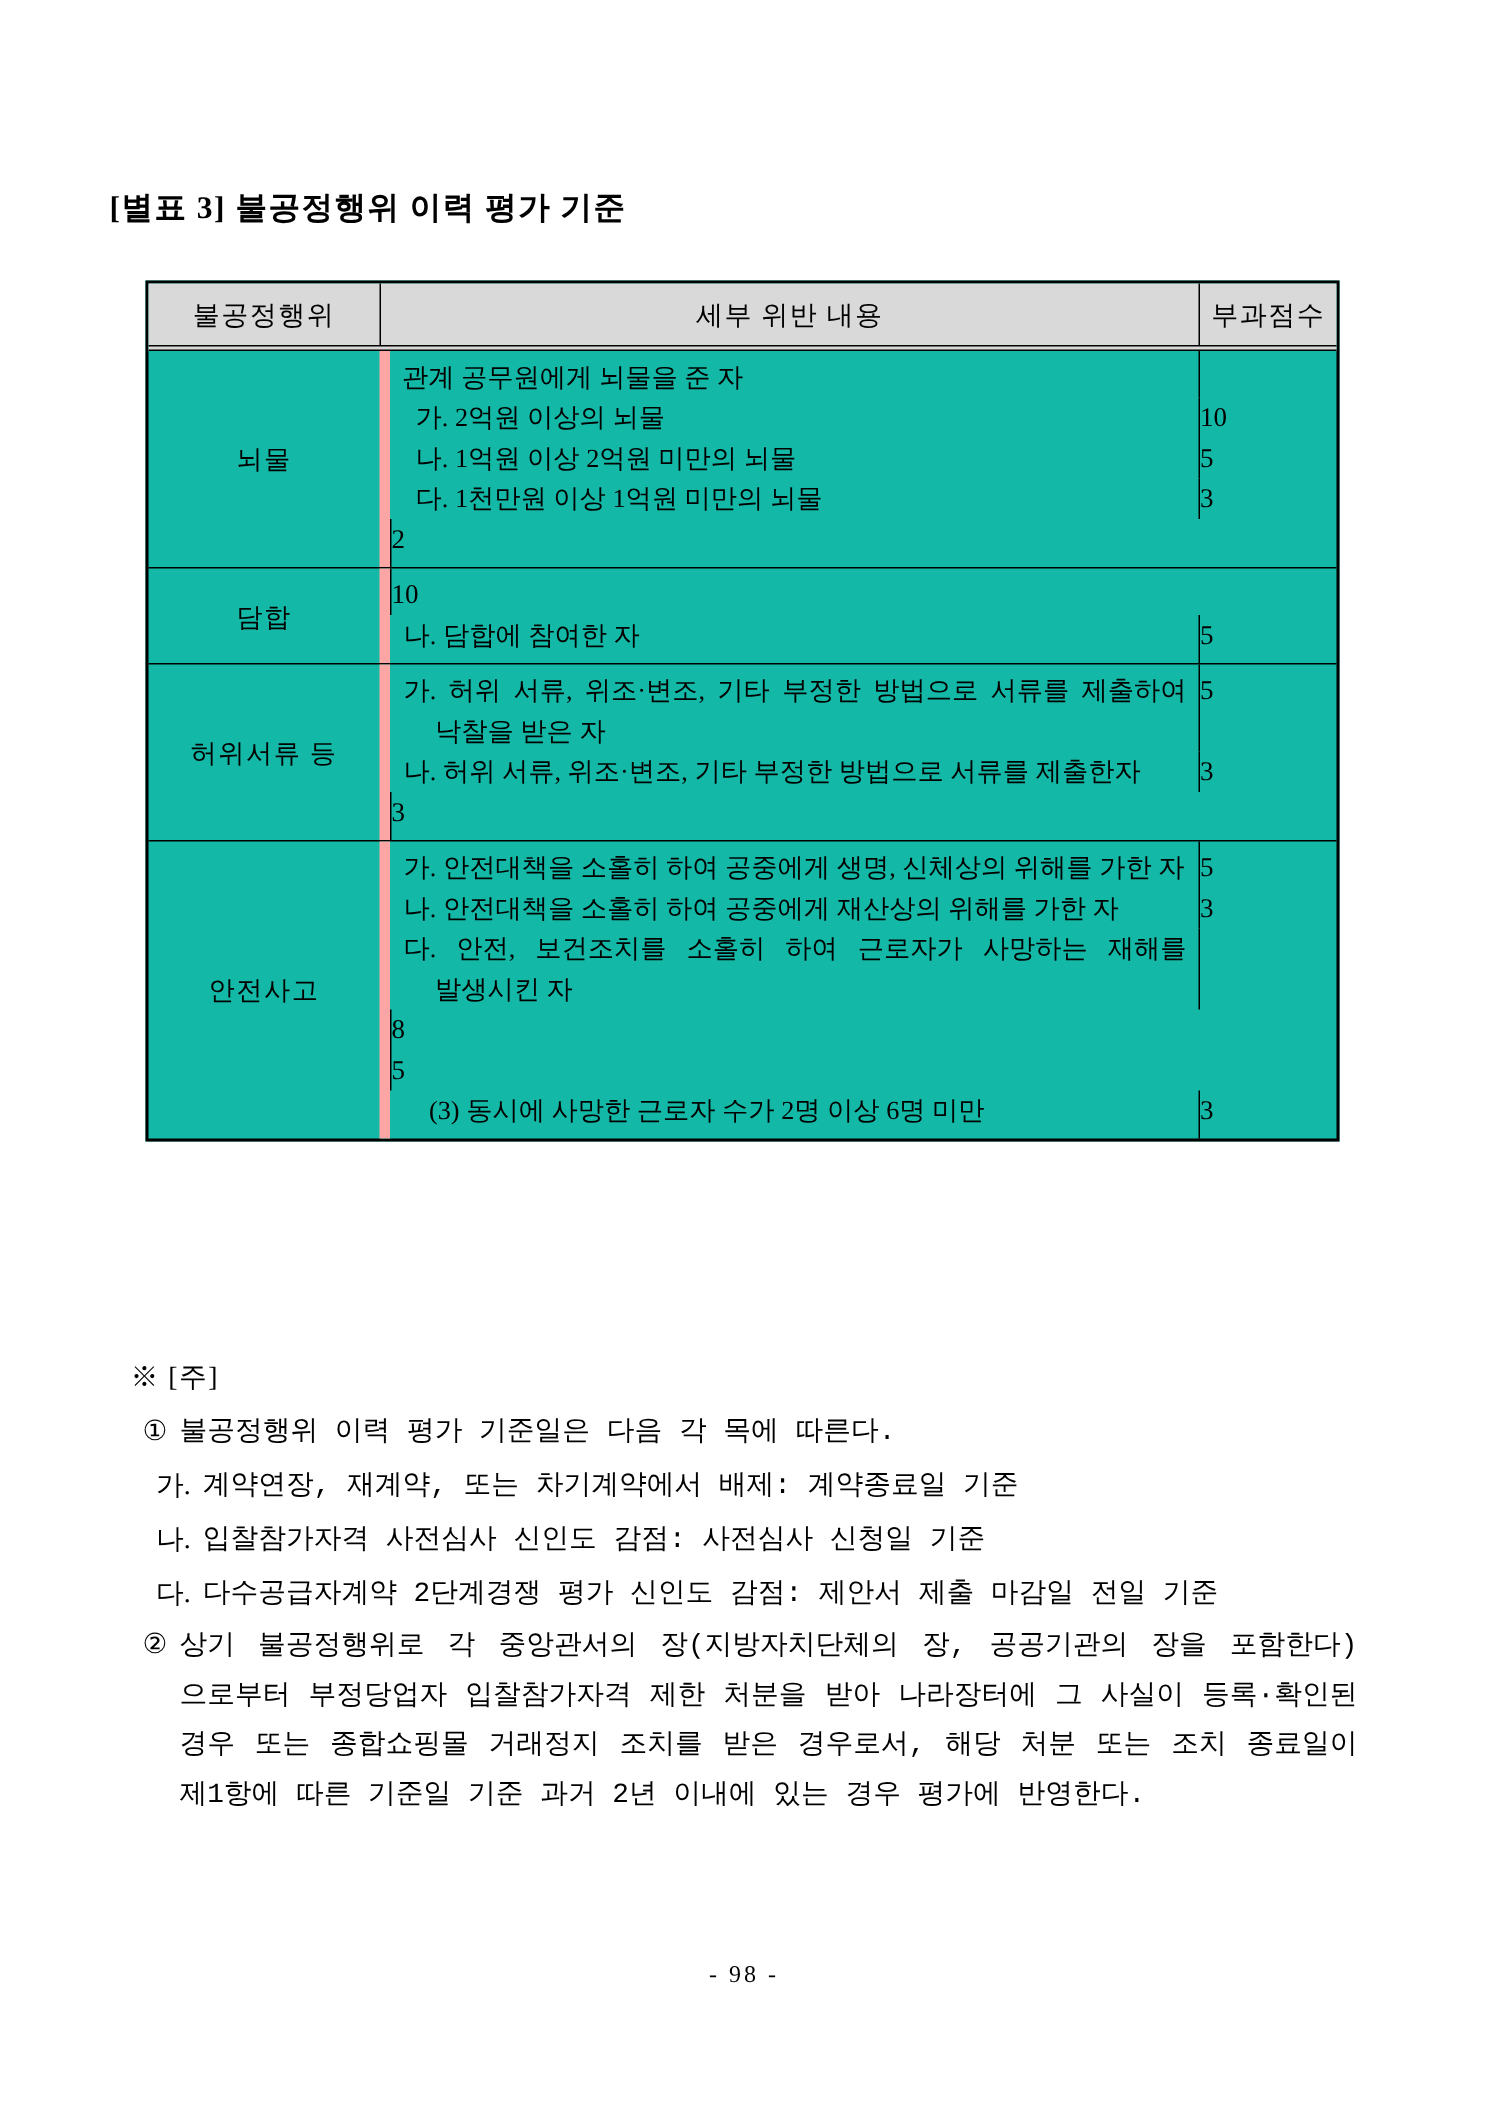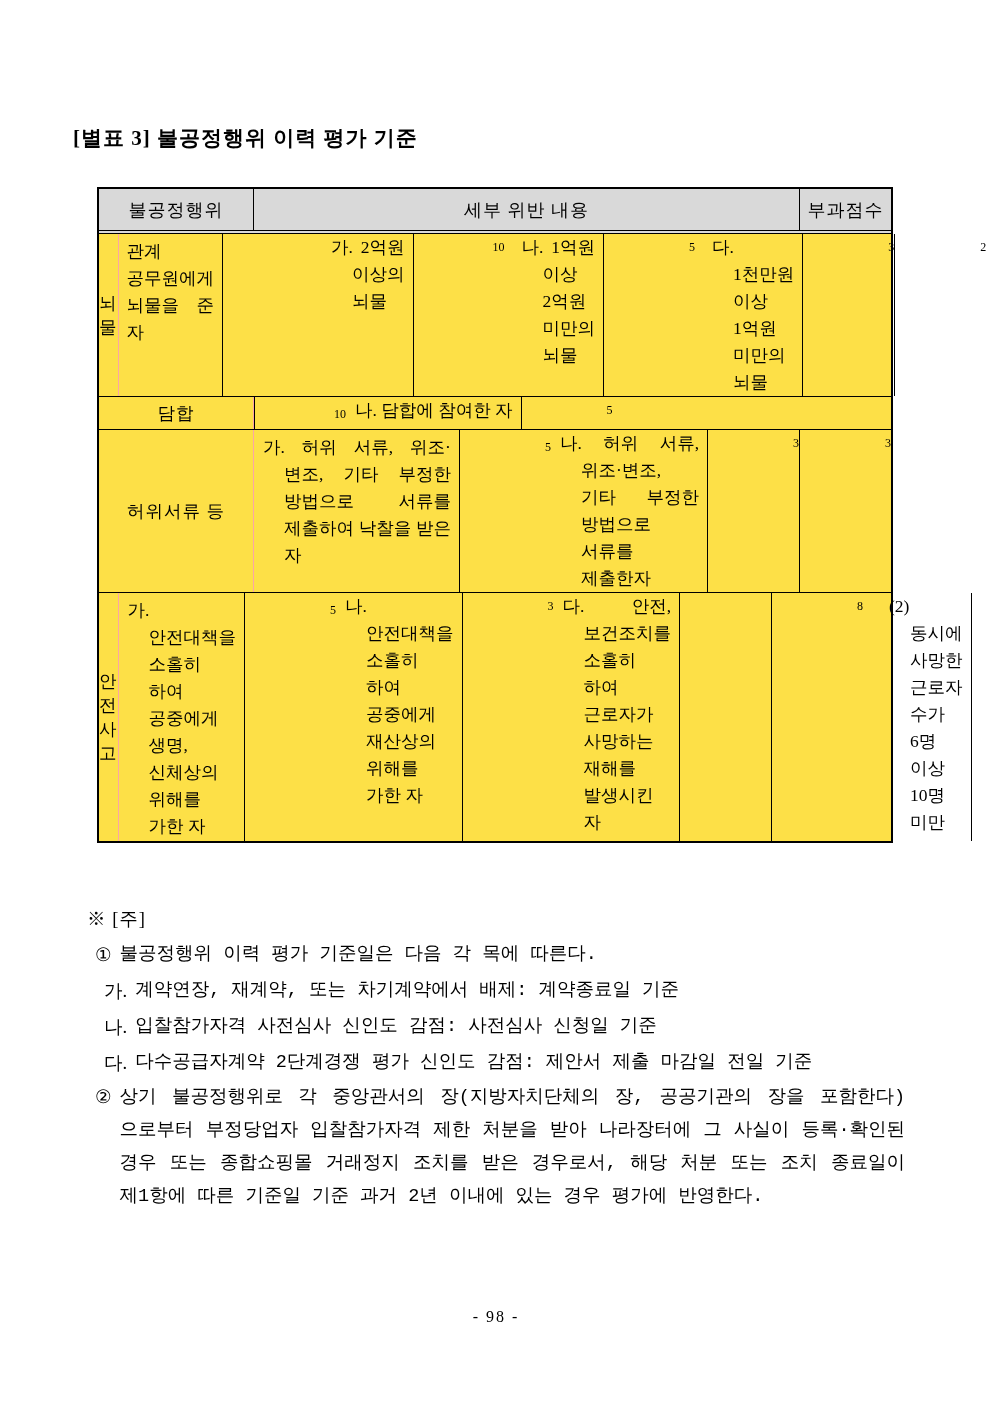--- a/index.html
+++ b/index.html
@@ -8,47 +8,47 @@
     font-family:"Liberation Serif","DejaVu Serif",serif; color:#000;
     overflow:hidden;
   }
   .title {
     position:absolute; left:73px; top:124px; margin:0;
     font-size:21px; font-weight:bold; letter-spacing:1px;
   }
   
   .vtable {
     position:absolute; left:97px; top:187px; width:792px;
-    border:2px solid #000; background:#fde047;
+    border:2px solid #000; background:#14b8a6;
   }
   .thead { display:flex; background:#d9d9d9; border-bottom:4px double #000; }
   .th { text-align:center; font-size:18px; letter-spacing:1px; padding:9px 0 8px; }
   .th-cat   { width:154px; border-right:1px solid #000; }
   .th-body  { flex:1; }
   .th-score { width:91px; border-left:1px solid #000; }
   .trow { display:flex; border-top:1px solid #000; }
   .trow.first { border-top:none; }
   .cat {
-    width:154px; border-right:1px solid #fca5a5;
+    width:154px; border-right:7px solid #fca5a5;
     display:flex; align-items:center; justify-content:center;
     font-size:17.5px; letter-spacing:1px;
   }
-  .items { flex:1; display:flex; flex-direction:row; }
+  .items { flex:1; display:flex; flex-direction:column; }
   .item { display:flex; }
   .itext {
     flex:1; font-size:17.5px; line-height:27px;
     text-align:justify; padding-right:8px; word-break:keep-all;
   }
   .itext.i0 { padding-left:8px; }
   .itext.i1 { padding-left:38px; text-indent:-21px; }
   .itext.i2 { padding-left:30px; text-indent:-21px; }
   .itext.i3 { padding-left:47px; text-indent:-21px; }
   .iscore {
-    width:91px; border-left:1px solid #000; text-align:right;
-    font-size:12px; line-height:27px;
+    width:91px; border-left:1px solid #000; text-align:left;
+    font-size:18px; line-height:27px;
   }
   .item:first-child .itext, .item:first-child .iscore { padding-top:4px; }
   .item:last-child  .itext, .item:last-child  .iscore { padding-bottom:5px; }
   
   .notes { position:absolute; left:87px; top:901px; width:818px; font-size:18.5px; }
   .note-head { line-height:36px; letter-spacing:1px; }
   .nrow { display:flex; line-height:36px; }
   .nrow.lvl1 { margin-left:8px; }
   .nrow.lvl2 { margin-left:17px; }
   .nlabel { flex:0 0 auto; padding-right:8px; }
@@ -138,21 +138,20 @@
               <div class="iscore">3</div>
             </div>
             <div class="item">
               <div class="itext i2">다. 안전, 보건조치를 소홀히 하여 근로자가 사망하는 재해를 발생시킨 자</div>
               <div class="iscore"></div>
             </div>
             <div class="item">
               <div class="iscore">8</div>
             </div>
             <div class="item">
-              <div class="itext i3">(2) 동시에 사망한 근로자 수가 6명 이상 10명 미만</div>
               <div class="iscore">5</div>
             </div>
             <div class="item">
               <div class="itext i3">(3) 동시에 사망한 근로자 수가 2명 이상 6명 미만</div>
               <div class="iscore">3</div>
             </div>
           </div>
         </div>
       </div>
   </div>

